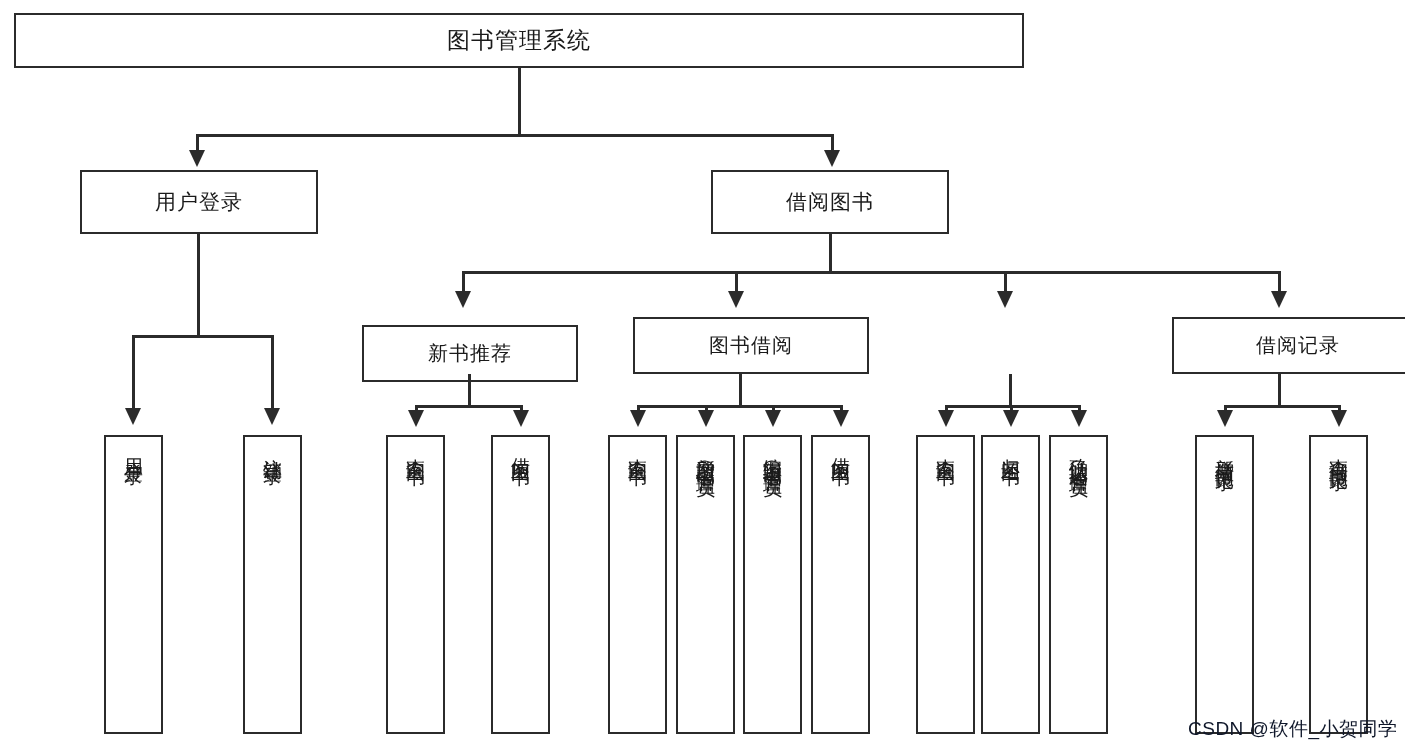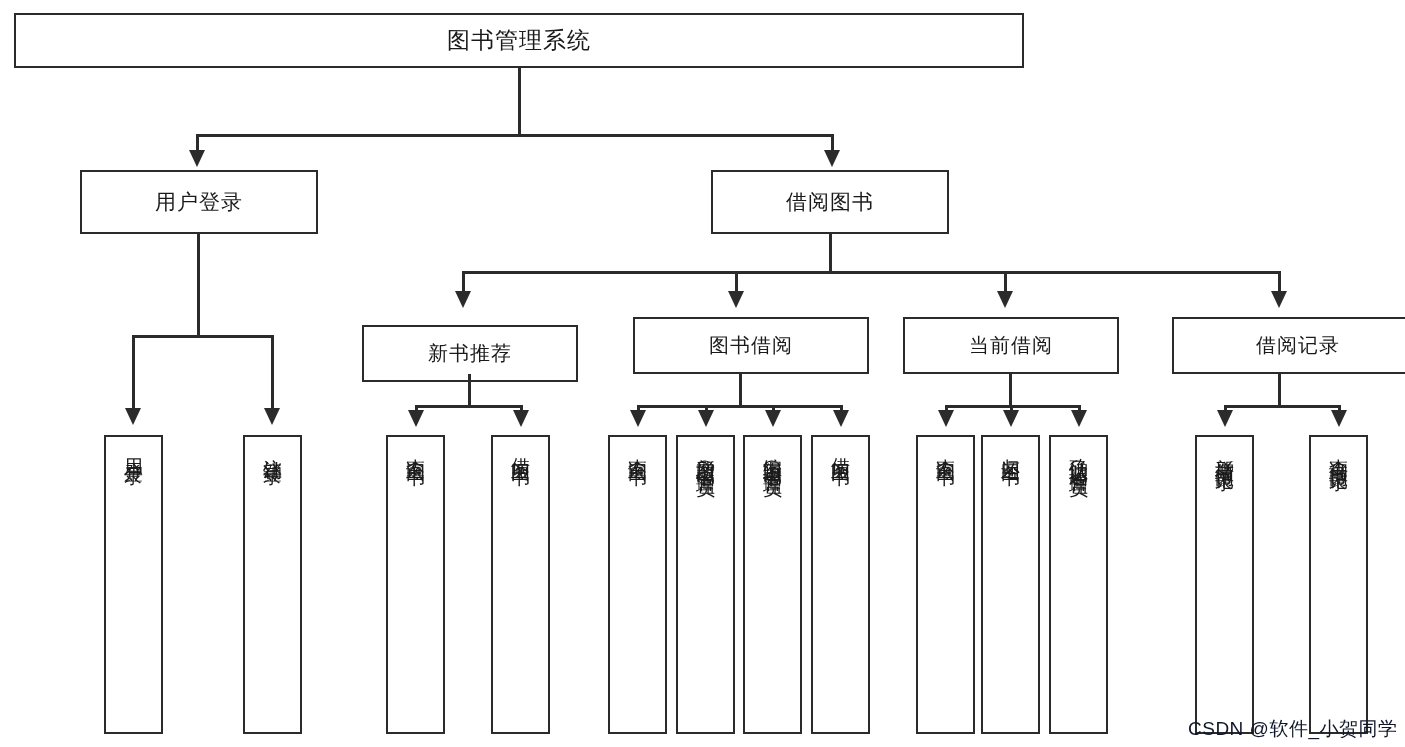--- a/index.html
+++ b/index.html
@@ -129,23 +129,20 @@
   <div class="arrow" style="left:997px; top:291px;"></div>
   <div class="vline" style="left:1278px; top:271px; height:22px;"></div>
   <div class="arrow" style="left:1271px; top:291px;"></div>
 
   <div class="node lvl3" style="left:362px; top:317px; width:216px; height:57px;margin-top:8px;">
     <span class="htext">新书推荐</span>
   </div>
   <div class="node lvl3" style="left:633px; top:317px; width:236px; height:57px;">
     <span class="htext">图书借阅</span>
   </div>
-  <div class="node lvl3" style="left:903px; top:317px; width:216px; height:57px;">
-    <span class="htext">当前借阅</span>
-  </div>
   <div class="node lvl3" style="left:1172px; top:317px; width:252px; height:57px;">
     <span class="htext">借阅记录</span>
   </div>
 
   <div class="vline" style="left:468px; top:374px; height:34px;"></div>
   <div class="hline" style="left:415px; top:405px; width:108px;"></div>
   <div class="vline" style="left:415px; top:405px; height:7px;"></div>
   <div class="arrow" style="left:408px; top:410px;"></div>
   <div class="vline" style="left:520px; top:405px; height:7px;"></div>
   <div class="arrow" style="left:513px; top:410px;"></div>

